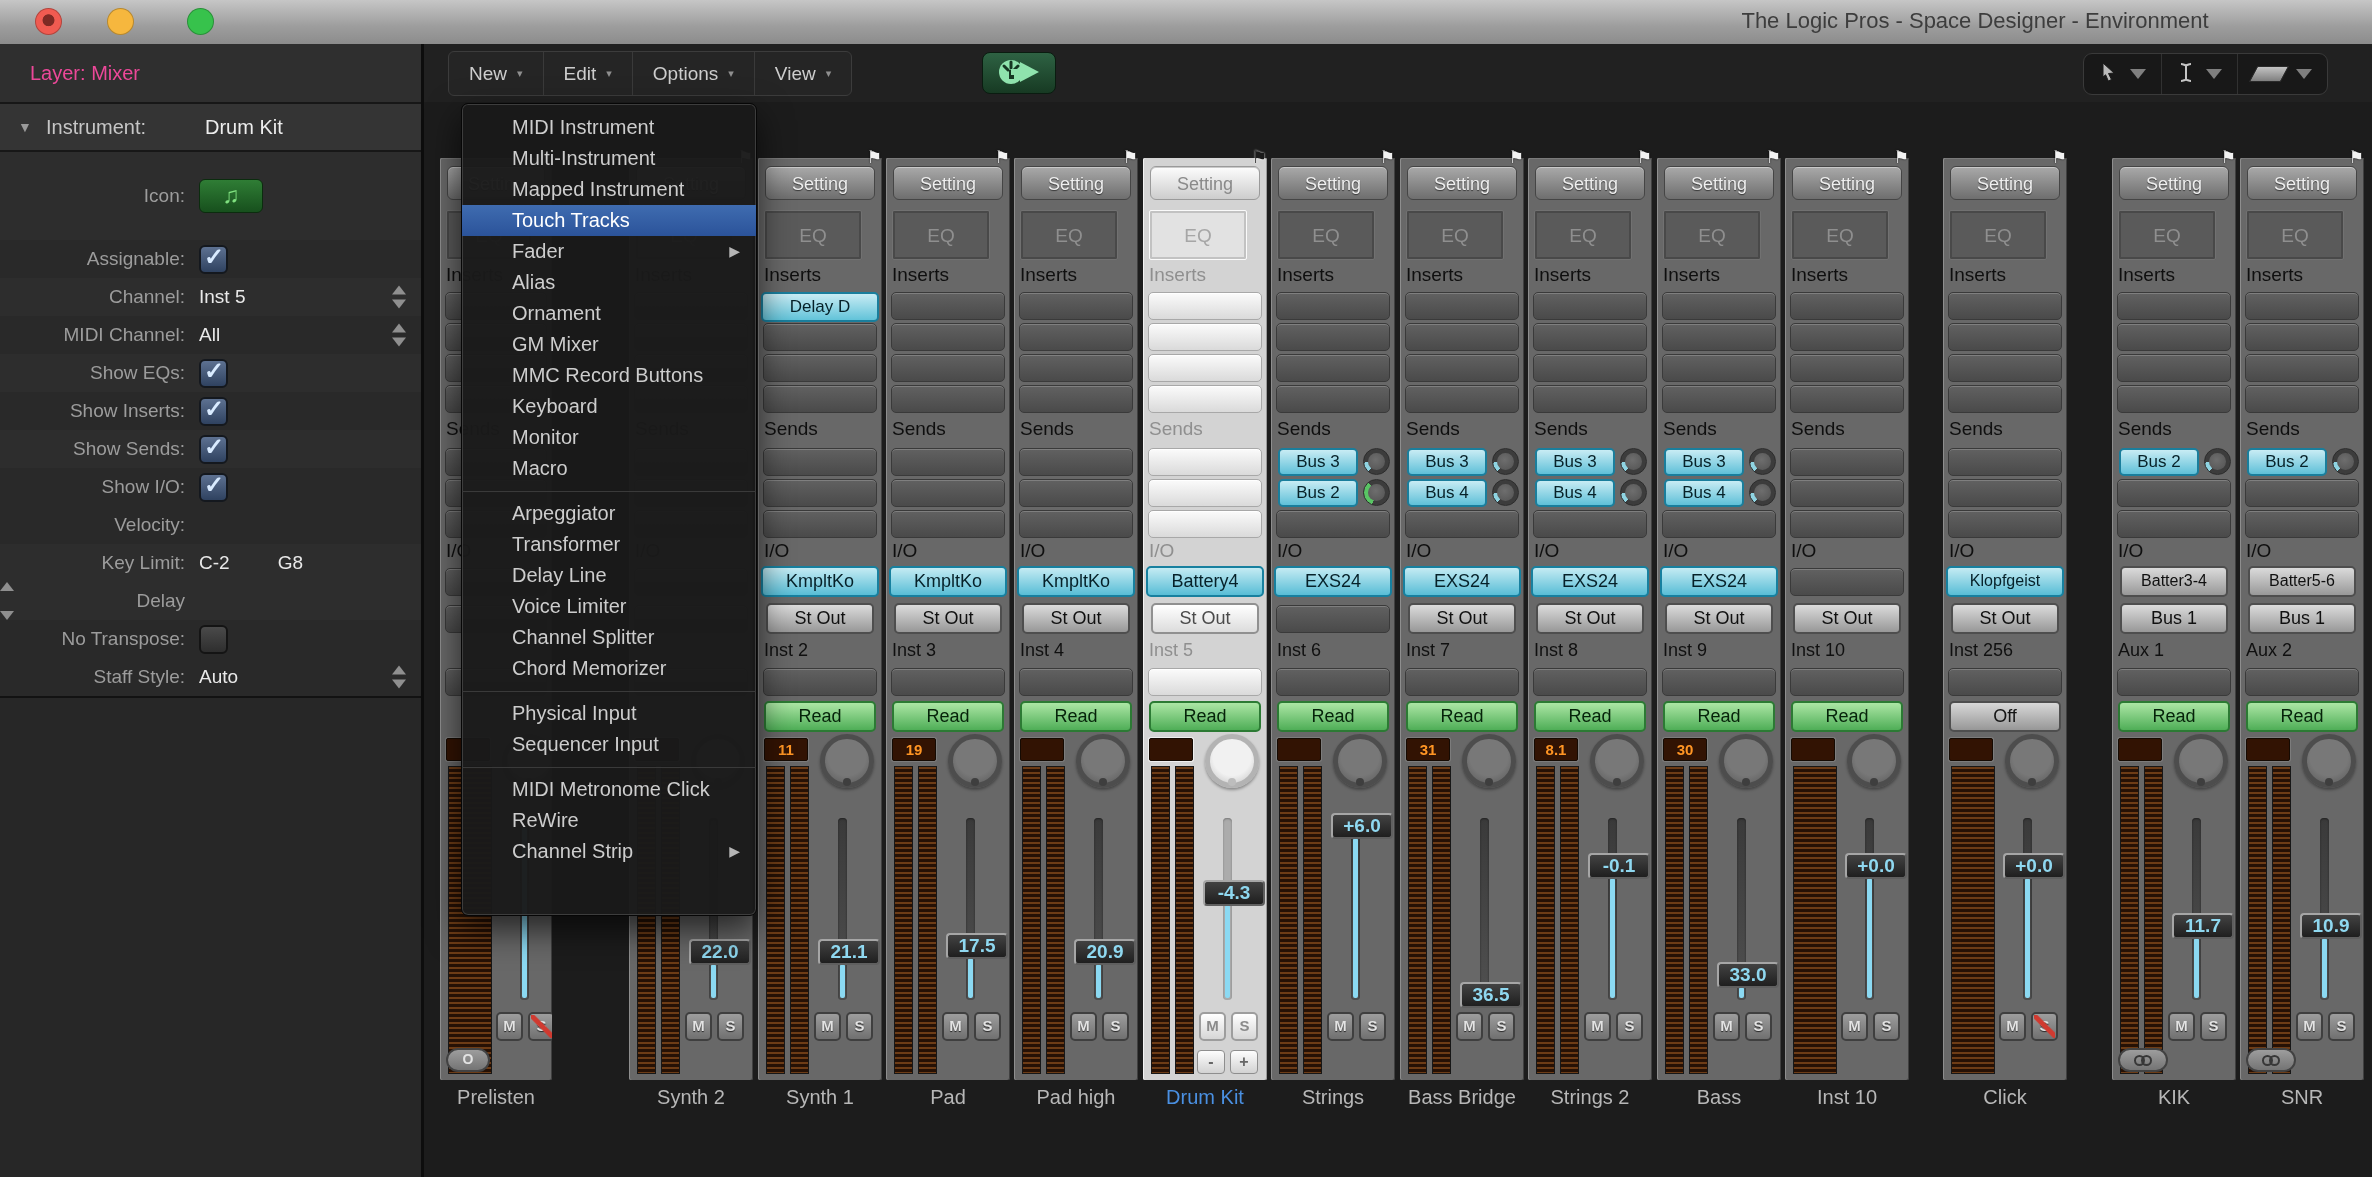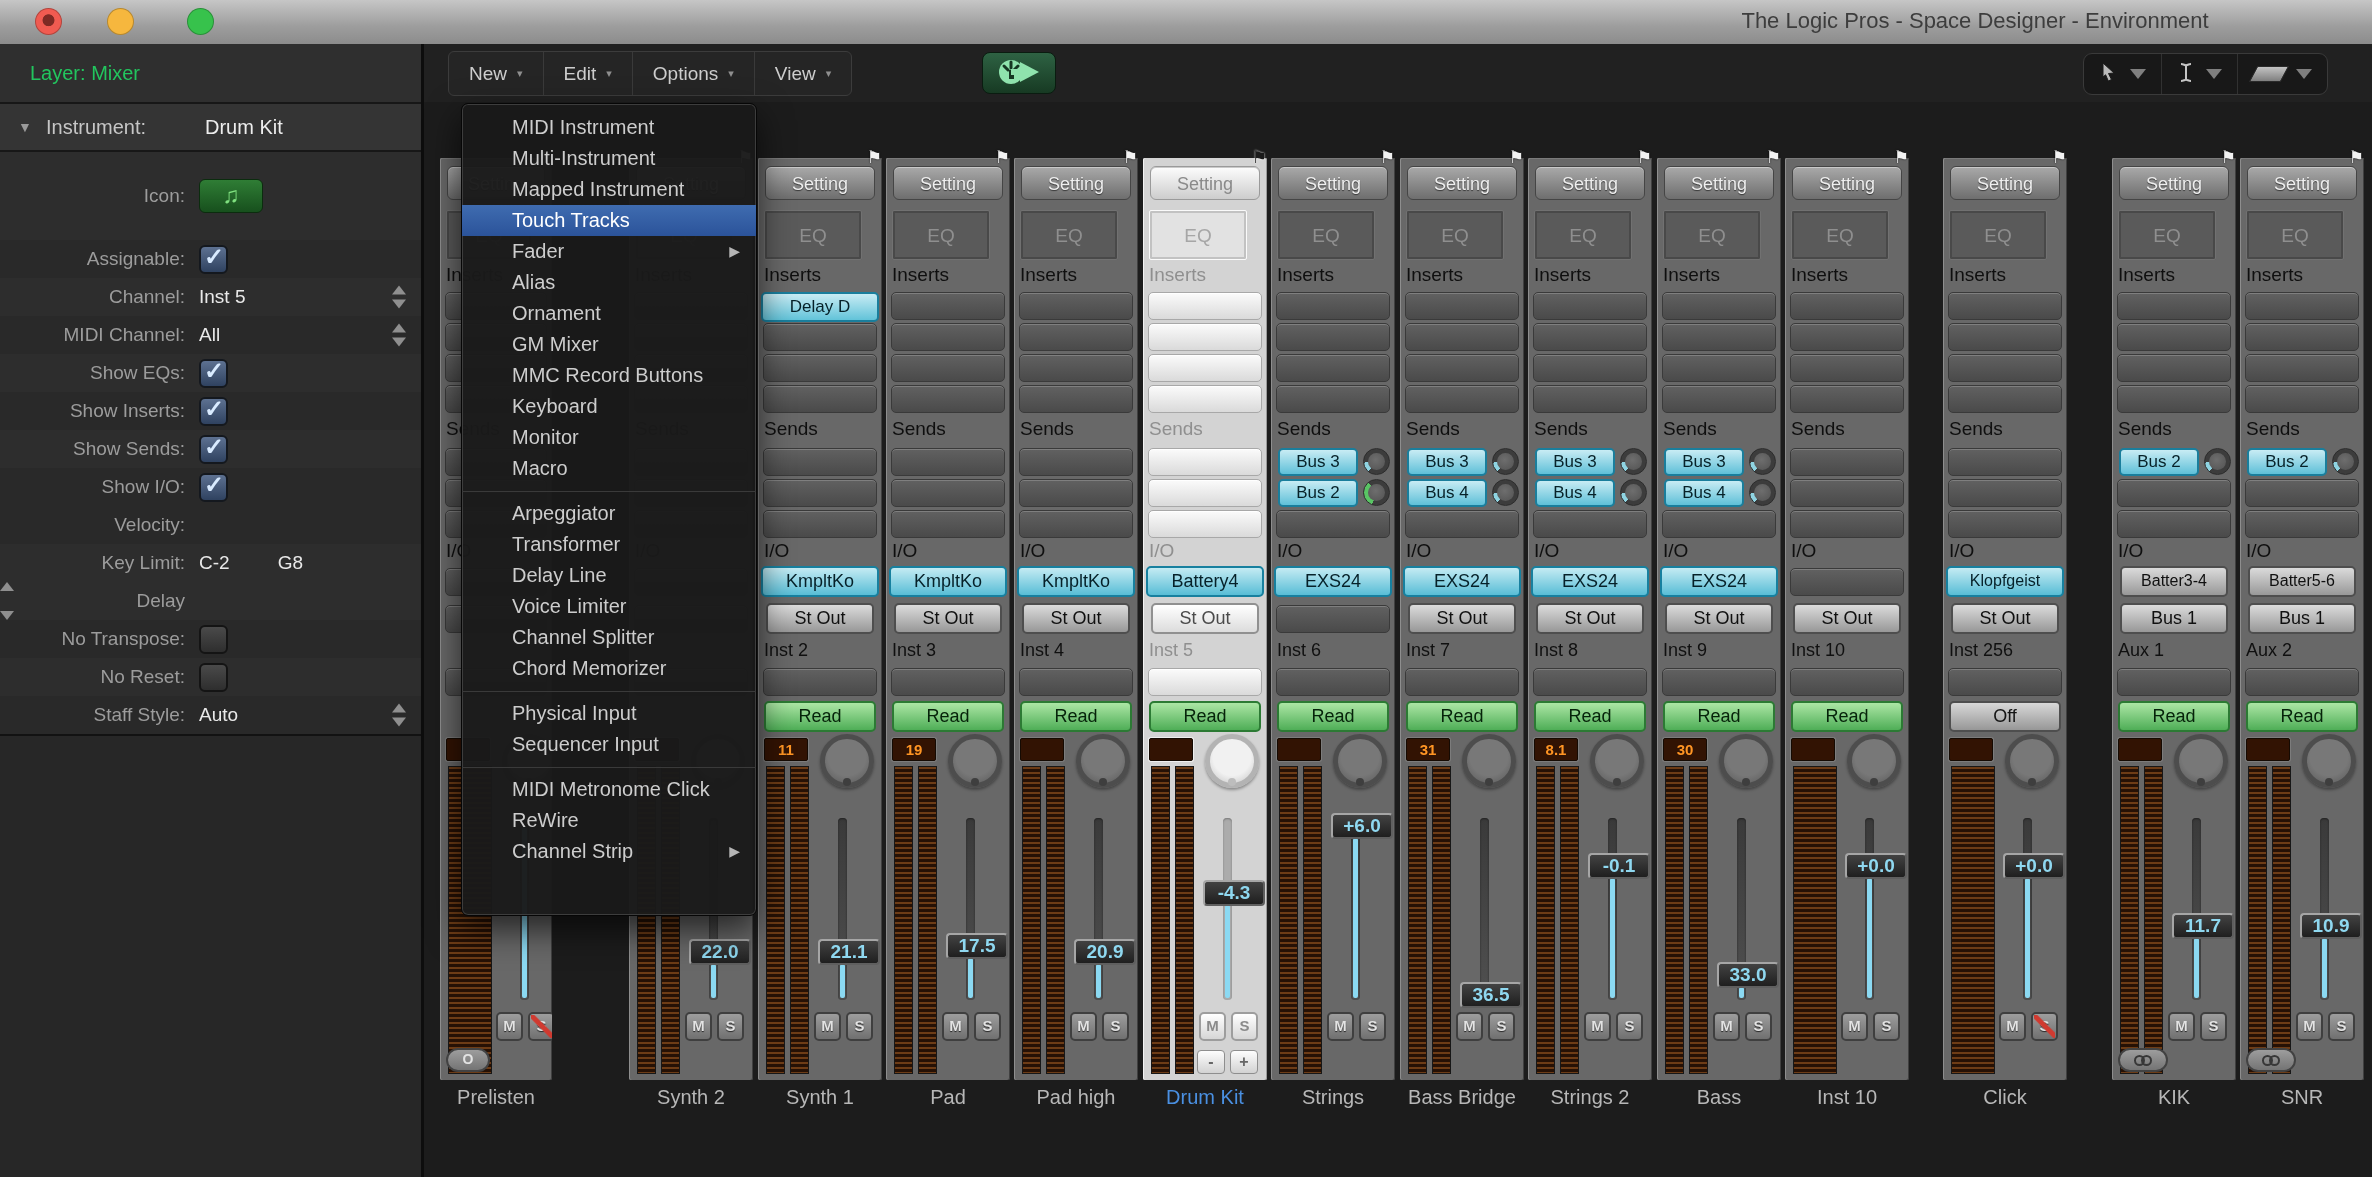--- a/index.html
+++ b/index.html
@@ -10,21 +10,21 @@
     background:linear-gradient(#c6c6c6,#9d9d9d 60%,#8c8c8c);border-bottom:2px solid #151515;}
   .tl{position:absolute;top:8px;width:27px;height:27px;border-radius:50%;border:1px solid rgba(0,0,0,.25);box-sizing:border-box;}
   .tl.red{left:35px;background:radial-gradient(circle at 50% 45%,#7e2a24 0 30%,#f05b51 34%);}
   .tl.yellow{left:107px;background:#f6b73e;}
   .tl.green{left:187px;background:#37c24c;}
   .win-title{position:absolute;left:1580px;top:8px;width:790px;text-align:center;
     font-size:22px;color:#3d3d3d;}
   
   .left-panel{position:absolute;left:0;top:44px;width:424px;bottom:0;background:#2a2a2a;
     border-right:3px solid #0d0d0d;box-sizing:border-box;display:flex;flex-direction:column;}
-  .layer-bar{height:58px;line-height:58px;padding-left:30px;font-size:20px;color:#22c55e;
+  .layer-bar{height:58px;line-height:58px;padding-left:30px;font-size:20px;color:#ec4899;
     background:#2f2f2f;border-bottom:2px solid #171717;flex:none;}
   .inst-bar{height:46px;line-height:46px;background:#343434;border-bottom:2px solid #171717;
     position:relative;flex:none;}
   .disc{position:absolute;left:18px;font-size:14px;color:#9a9a9a;}
   .inst-label{position:absolute;left:46px;font-size:20px;color:#c6c6c6;}
   .inst-value{position:absolute;left:205px;font-size:20px;color:#ededed;}
   .prop-rows{flex:none;}
   .prop-row{position:relative;display:flex;align-items:center;height:38px;background:#2d2d2d;}
   .prop-row.alt{background:#292929;}
   .prop-row.tall{height:88px;}
@@ -254,26 +254,20 @@
             <i class="dn"></i>
           </span>
         </span>
       </div>
       <div class="prop-row alt">
         <span class="prop-label">No Transpose:</span>
         <span class="prop-control">
           <span class="checkbox"></span>
         </span>
       </div>
-      <div class="prop-row">
-        <span class="prop-label">No Reset:</span>
-        <span class="prop-control">
-          <span class="checkbox"></span>
-        </span>
-      </div>
       <div class="prop-row alt">
         <span class="prop-label">Staff Style:</span>
         <span class="stepper">
           <i class="up"></i>
           <i class="dn"></i>
         </span>
         <span class="prop-control">
           <span class="prop-value">Auto</span>
         </span>
       </div>

